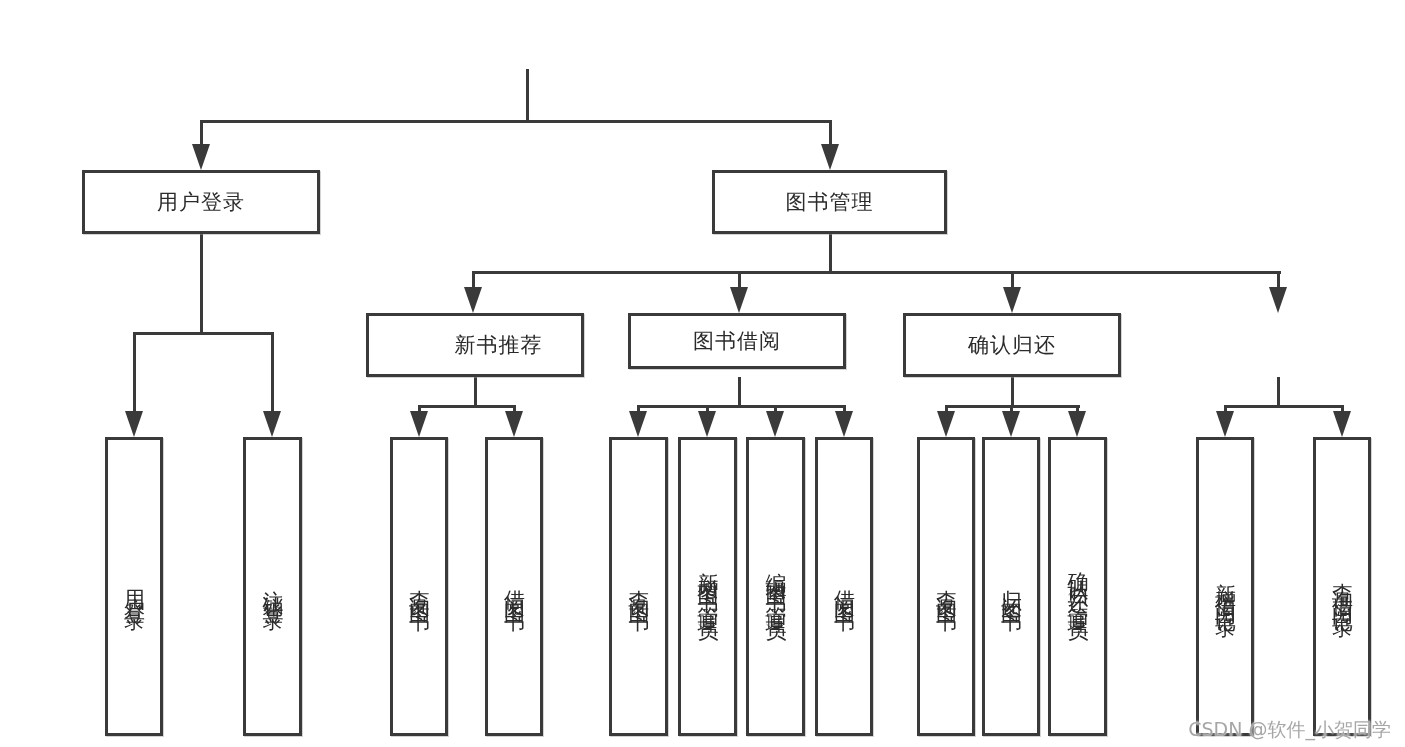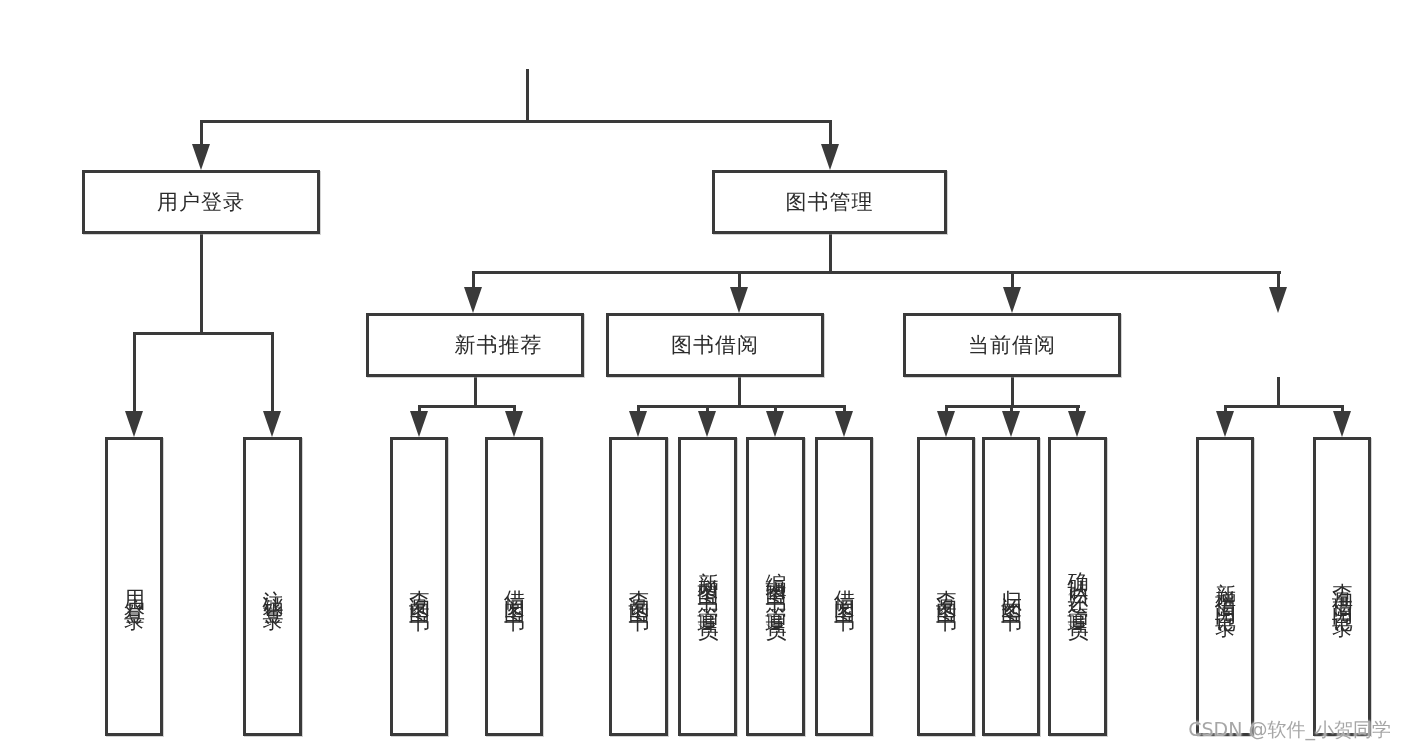--- a/index.html
+++ b/index.html
@@ -73,25 +73,25 @@
   <div class="box" style="left:82px; top:170px; width:238px; height:64px;">
     <span>用户登录</span>
   </div>
   <div class="box" style="left:712px; top:170px; width:235px; height:64px;">
     <span>图书管理</span>
   </div>
 
   <div class="box" style="left:366px; top:313px; width:218px; height:64px;padding-left:47px;">
     <span>新书推荐</span>
   </div>
-  <div class="box" style="left:606px; top:313px; width:218px; height:64px;">
+  <div class="box" style="left:628px; top:313px; width:218px; height:56px;">
     <span>图书借阅</span>
   </div>
   <div class="box" style="left:903px; top:313px; width:218px; height:64px;">
-    <span>当前借阅</span>
+    <span>确认归还</span>
   </div>
 
   <div class="box leaf" style="left:105px; top:437px; width:58px; height:299px;">
     <span>用户登录</span>
   </div>
   <div class="box leaf" style="left:243px; top:437px; width:59px; height:299px;">
     <span>注销登录</span>
   </div>
 
   <div class="box leaf" style="left:390px; top:437px; width:58px; height:299px;">

